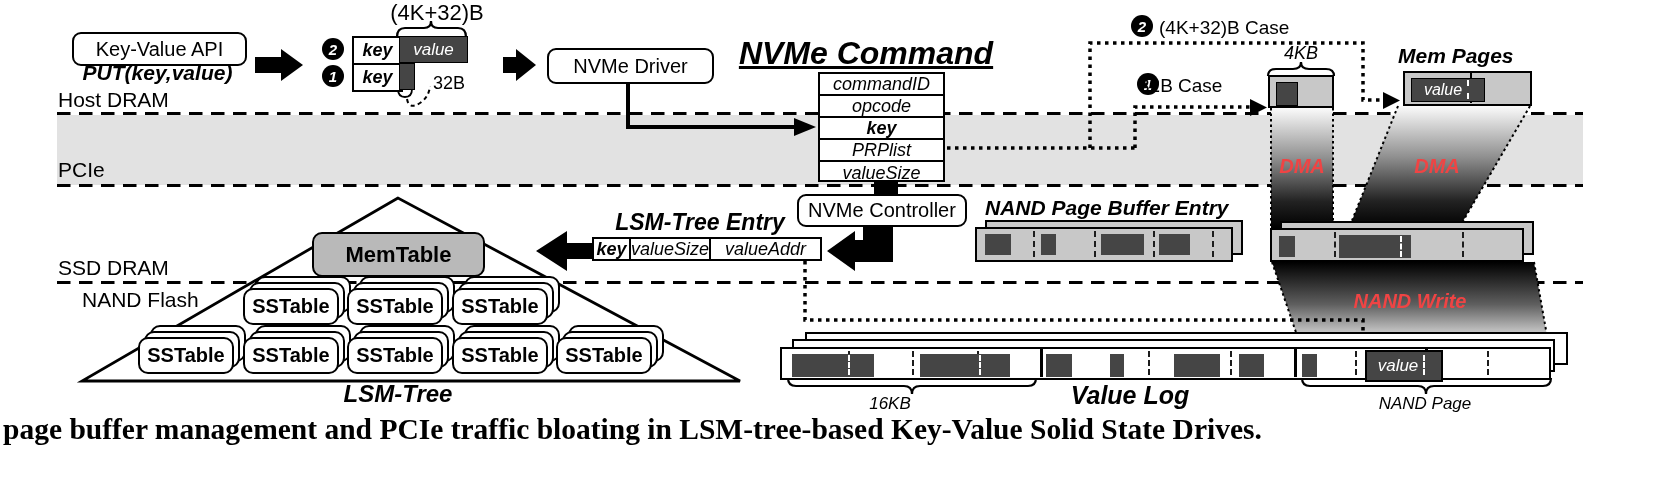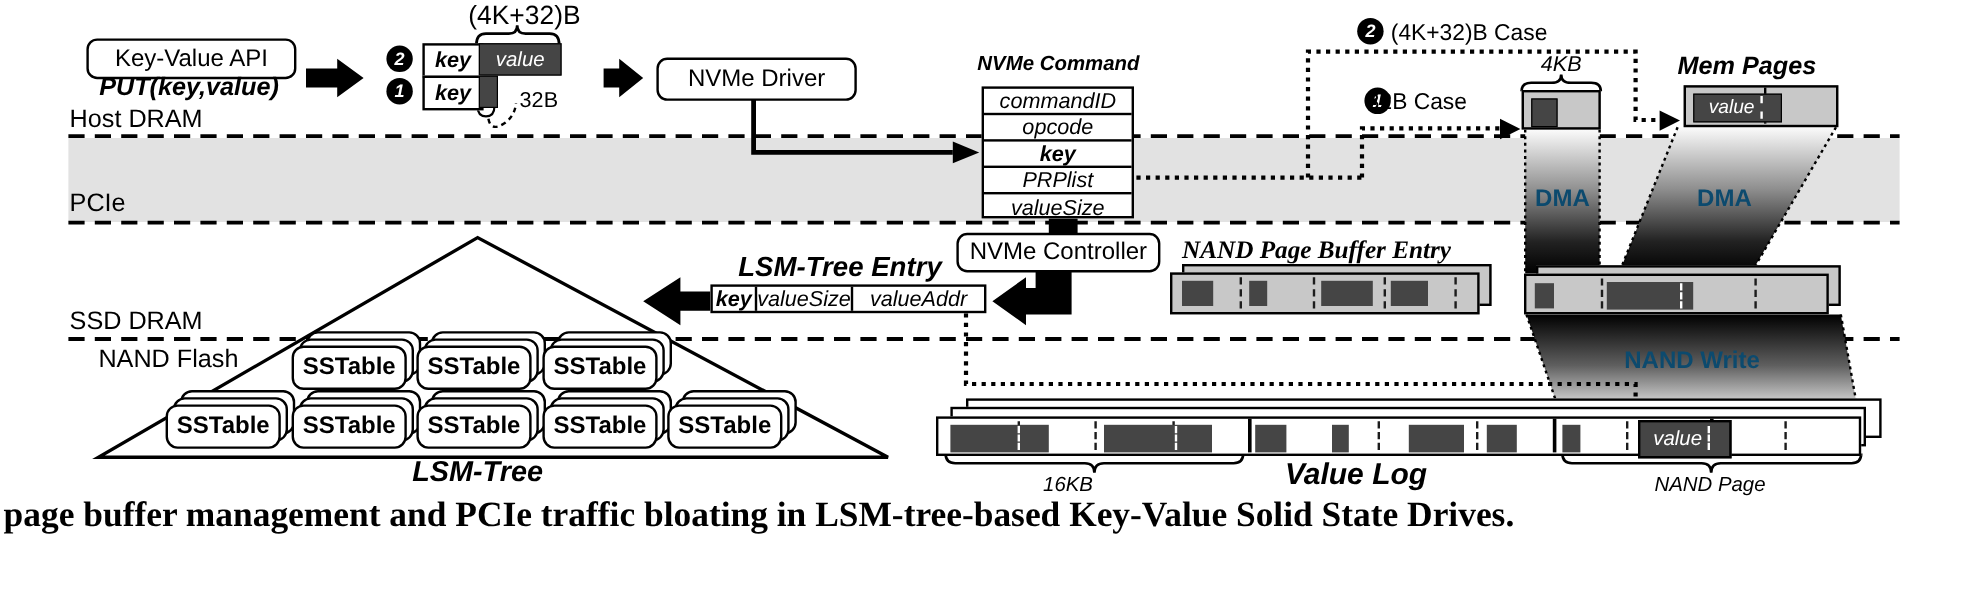--- a/index.html
+++ b/index.html
@@ -24,21 +24,21 @@
   .keyrow{font-weight:bold;}
   .ecell{box-sizing:border-box;border-right:2px solid #000;height:100%;
          display:flex;align-items:center;justify-content:center;font-style:italic;font-size:18px;}
   .ecell:last-child{border-right:none;}
   .sst-layer{position:absolute;width:96px;height:37px;background:#fff;border:2.5px solid #000;
              border-radius:10px;box-sizing:border-box;}
   .sst-label{font-weight:bold;font-size:20px;}
   .dsep{width:0;border-left:2.3px dashed #1c1c1c;}
   .wsep{width:0;border-left:2.3px dashed #fff;}
   .psep{width:2.5px;background:#000;}
-  .band-label{color:#0c4a6e;font-weight:bold;font-size:20px;}
+  .band-label{color:#ef4444;font-weight:bold;font-style:italic;font-size:20px;}
   .small-ital{font-style:italic;font-size:17px;}
   .case-label{font-size:19px;}
   .caption{font-family:"Liberation Serif","DejaVu Serif",serif;font-weight:bold;
            font-size:29.5px;line-height:37px;}
 </style>
 </head>
 <body>
 
 <div class="fig">
 
@@ -148,40 +148,43 @@
   <div class="ab kbox cen" style="left:352px;top:63px;width:47px;height:25px;">
     <span>key</span>
   </div>
   <div class="ab dark" style="left:399px;top:63px;width:14px;height:25px;border:1.5px solid #000;"></div>
   <div class="ab nw" style="left:433px;top:73px;font-size:18px;">32B</div>
 
   <div class="ab rbox cen" style="left:547px;top:48px;width:163px;height:32px;">
     <span>NVMe Driver</span>
   </div>
 
-  <div class="ab cen nw title" style="left:782px;top:42px;width:200px;height:22px;font-size:17px;">NVMe Command</div>
+  <div class="ab cen nw title" style="left:766px;top:42px;width:200px;height:22px;font-size:32px;text-decoration:underline;">NVMe Command</div>
   <div class="ab" style="left:818px;top:72px;width:127px;height:110px;background:#fff;border:2px solid #000;box-sizing:border-box;">
     <div class="trow">commandID</div>
     <div class="trow">opcode</div>
     <div class="trow keyrow">key</div>
     <div class="trow">PRPlist</div>
     <div class="trow">valueSize</div>
   </div>
 
   <div class="ab rbox cen" style="left:797px;top:194px;width:166px;height:29px;">
     <span>NVMe Controller</span>
   </div>
 
   <div class="ab cen nw title" style="left:600px;top:211px;width:200px;height:22px;font-size:23px;">LSM-Tree Entry</div>
   <div class="ab" style="left:592px;top:237px;width:230px;height:24px;background:#fff;border:2px solid #000;box-sizing:border-box;display:flex;">
     <div class="ecell" style="width:37px;font-weight:bold;">key</div>
     <div class="ecell" style="width:80px;">valueSize</div>
     <div class="ecell" style="flex:1;">valueAddr</div>
   </div>
 
+  <div class="ab cen" style="left:312px;top:232px;width:173px;height:45px;background:#b9b9b9;border:2.5px solid #000;border-radius:10px;box-sizing:border-box;font-weight:bold;font-size:22px;">
+    <span>MemTable</span>
+  </div>
 
   <div class="ab" style="left:243px;top:288px;width:96px;height:37px;">
     <div class="sst-layer" style="left:12px;top:-12px;"></div>
       <div class="sst-layer" style="left:6px;top:-6px;"></div>
     <div class="sst-layer cen" style="left:0;top:0;">
         <span class="sst-label">SSTable</span>
       </div>
   </div>
   <div class="ab" style="left:347px;top:288px;width:96px;height:37px;">
     <div class="sst-layer" style="left:12px;top:-12px;"></div>
@@ -229,21 +232,21 @@
   <div class="ab" style="left:556px;top:337px;width:96px;height:37px;">
     <div class="sst-layer" style="left:12px;top:-12px;"></div>
       <div class="sst-layer" style="left:6px;top:-6px;"></div>
     <div class="sst-layer cen" style="left:0;top:0;">
         <span class="sst-label">SSTable</span>
       </div>
   </div>
 
   <div class="ab cen nw title" style="left:323px;top:382px;width:150px;height:24px;font-size:24px;">LSM-Tree</div>
 
-  <div class="ab nw title" style="left:985px;top:196px;font-size:21px;font-family:Liberation Serif, serif;">NAND Page Buffer Entry</div>
+  <div class="ab nw title" style="left:985px;top:196px;font-size:21px;">NAND Page Buffer Entry</div>
   <div class="ab gbar" style="left:985px;top:220px;width:258px;height:35px;"></div>
   <div class="ab gbar" style="left:975px;top:227px;width:258px;height:35px;">
     <div class="ab dsep" style="left:56px;top:2px;height:26px;"></div>
     <div class="ab dsep" style="left:117px;top:2px;height:26px;"></div>
     <div class="ab dsep" style="left:176px;top:2px;height:26px;"></div>
     <div class="ab dsep" style="left:235px;top:2px;height:26px;"></div>
     <div class="ab dark" style="left:8px;top:5px;width:26px;height:21px;"></div>
     <div class="ab dark" style="left:64px;top:5px;width:15px;height:21px;"></div>
     <div class="ab dark" style="left:124px;top:5px;width:43px;height:21px;"></div>
     <div class="ab dark" style="left:182px;top:5px;width:31px;height:21px;"></div>

